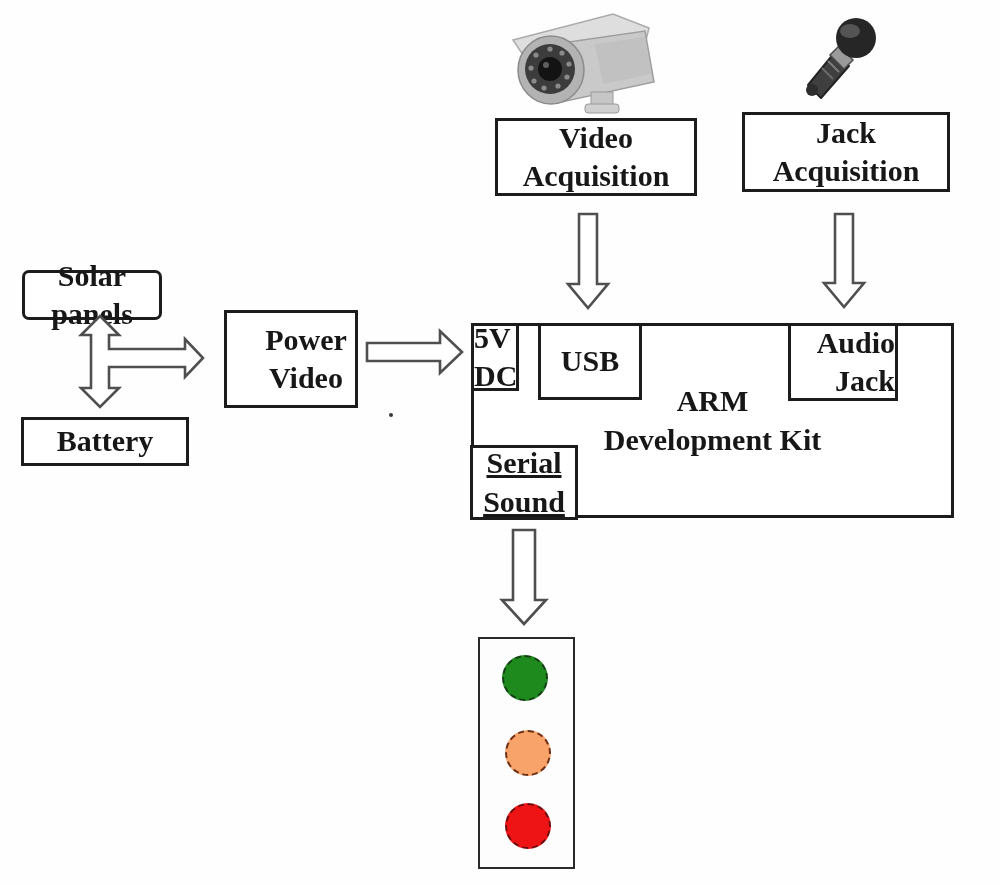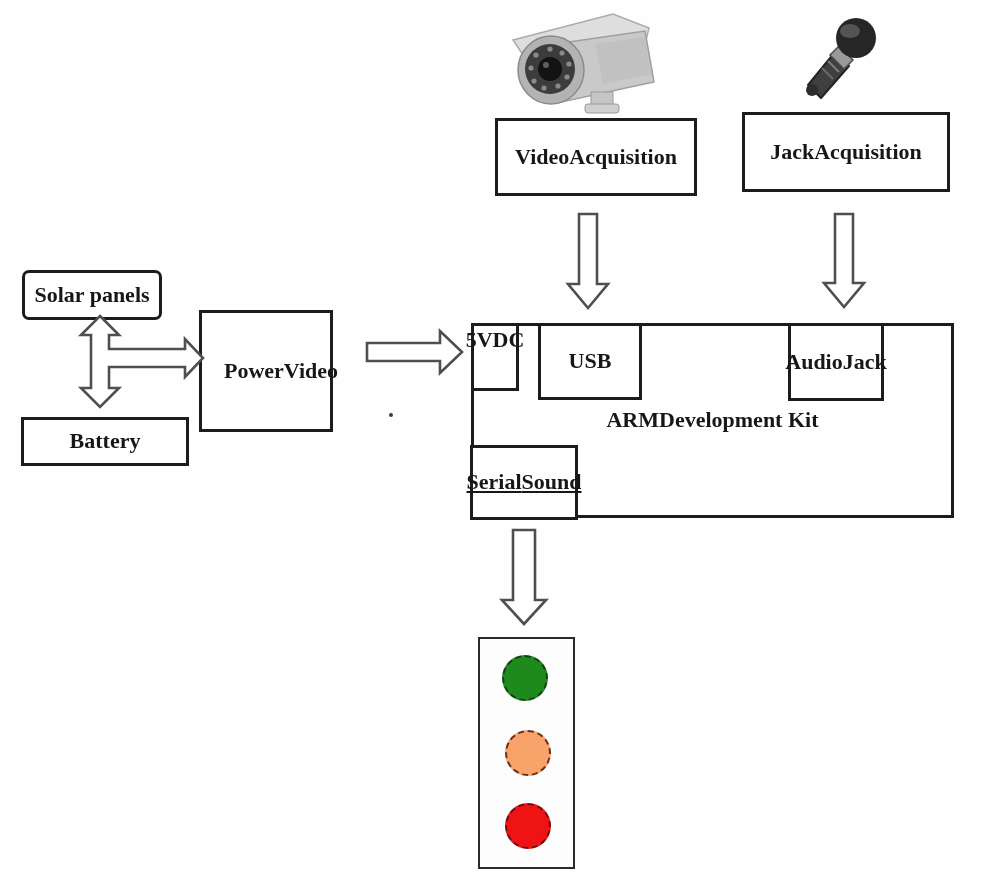--- a/index.html
+++ b/index.html
@@ -4,22 +4,22 @@
 <style>
   html,body{margin:0;padding:0;background:#ffffff;}
   .stage{
     position:relative;width:1000px;height:885px;background:#fefefe;
     font-family:"Liberation Serif","DejaVu Serif",serif;color:#171717;
     overflow:hidden;
   }
   .box{
     position:absolute;box-sizing:border-box;background:#ffffff;
     border:3px solid #1c1c1c;
-    display:flex;flex-direction:row;align-items:center;justify-content:center;
-    font-weight:bold;font-size:22px;line-height:1.28;text-align:center;
+    display:flex;flex-direction:column;align-items:center;justify-content:center;
+    font-weight:bold;font-size:30px;line-height:1.28;text-align:center;
   }
   .box .ln{display:block;}
   .layer2{z-index:2;}
   .arrow-layer{position:absolute;left:0;top:0;z-index:1;}
   .icon-abs{position:absolute;z-index:1;}
   .tl-box{
     position:absolute;box-sizing:border-box;background:#fdfdfd;
     border:2.5px solid #2a2a2a;z-index:2;
   }
   .light{
@@ -84,21 +84,21 @@
   </svg>
 
   <div class="box" style="left:22px;top:270px;width:140px;height:50px;border-radius:7px;">
     <span class="ln">Solar panels</span>
   </div>
 
   <div class="box" style="left:21px;top:417px;width:168px;height:49px;align-items:center;">
     <span class="ln">Battery</span>
   </div>
 
-  <div class="box" style="left:199px;top:310px;width:134px;height:122px;padding-left:30px;">
+  <div class="box" style="left:224px;top:310px;width:134px;height:98px;padding-left:30px;">
     <span class="ln">Power</span>
     <span class="ln">Video</span>
   </div>
 
   <div class="box" style="left:495px;top:118px;width:202px;height:78px;">
     <span class="ln">Video</span>
     <span class="ln">Acquisition</span>
   </div>
 
   <div class="box" style="left:742px;top:112px;width:208px;height:80px;">
@@ -113,21 +113,21 @@
 
   <div class="box layer2" style="left:471px;top:323px;width:48px;height:68px;align-items:flex-start;">
     <span class="ln">5V</span>
     <span class="ln">DC</span>
   </div>
 
   <div class="box layer2" style="left:538px;top:323px;width:104px;height:77px;">
     <span class="ln">USB</span>
   </div>
 
-  <div class="box layer2" style="left:788px;top:323px;width:96px;height:78px;">
+  <div class="box layer2" style="left:788px;top:323px;width:110px;height:78px;align-items:flex-end;">
     <span class="ln">Audio</span>
     <span class="ln">Jack</span>
   </div>
 
   <div class="box layer2" style="left:470px;top:445px;width:108px;height:75px;text-decoration:underline;">
     <span class="ln">Serial</span>
     <span class="ln">Sound</span>
   </div>
 
   <div class="tl-box" style="left:478px;top:637px;width:97px;height:232px;">

